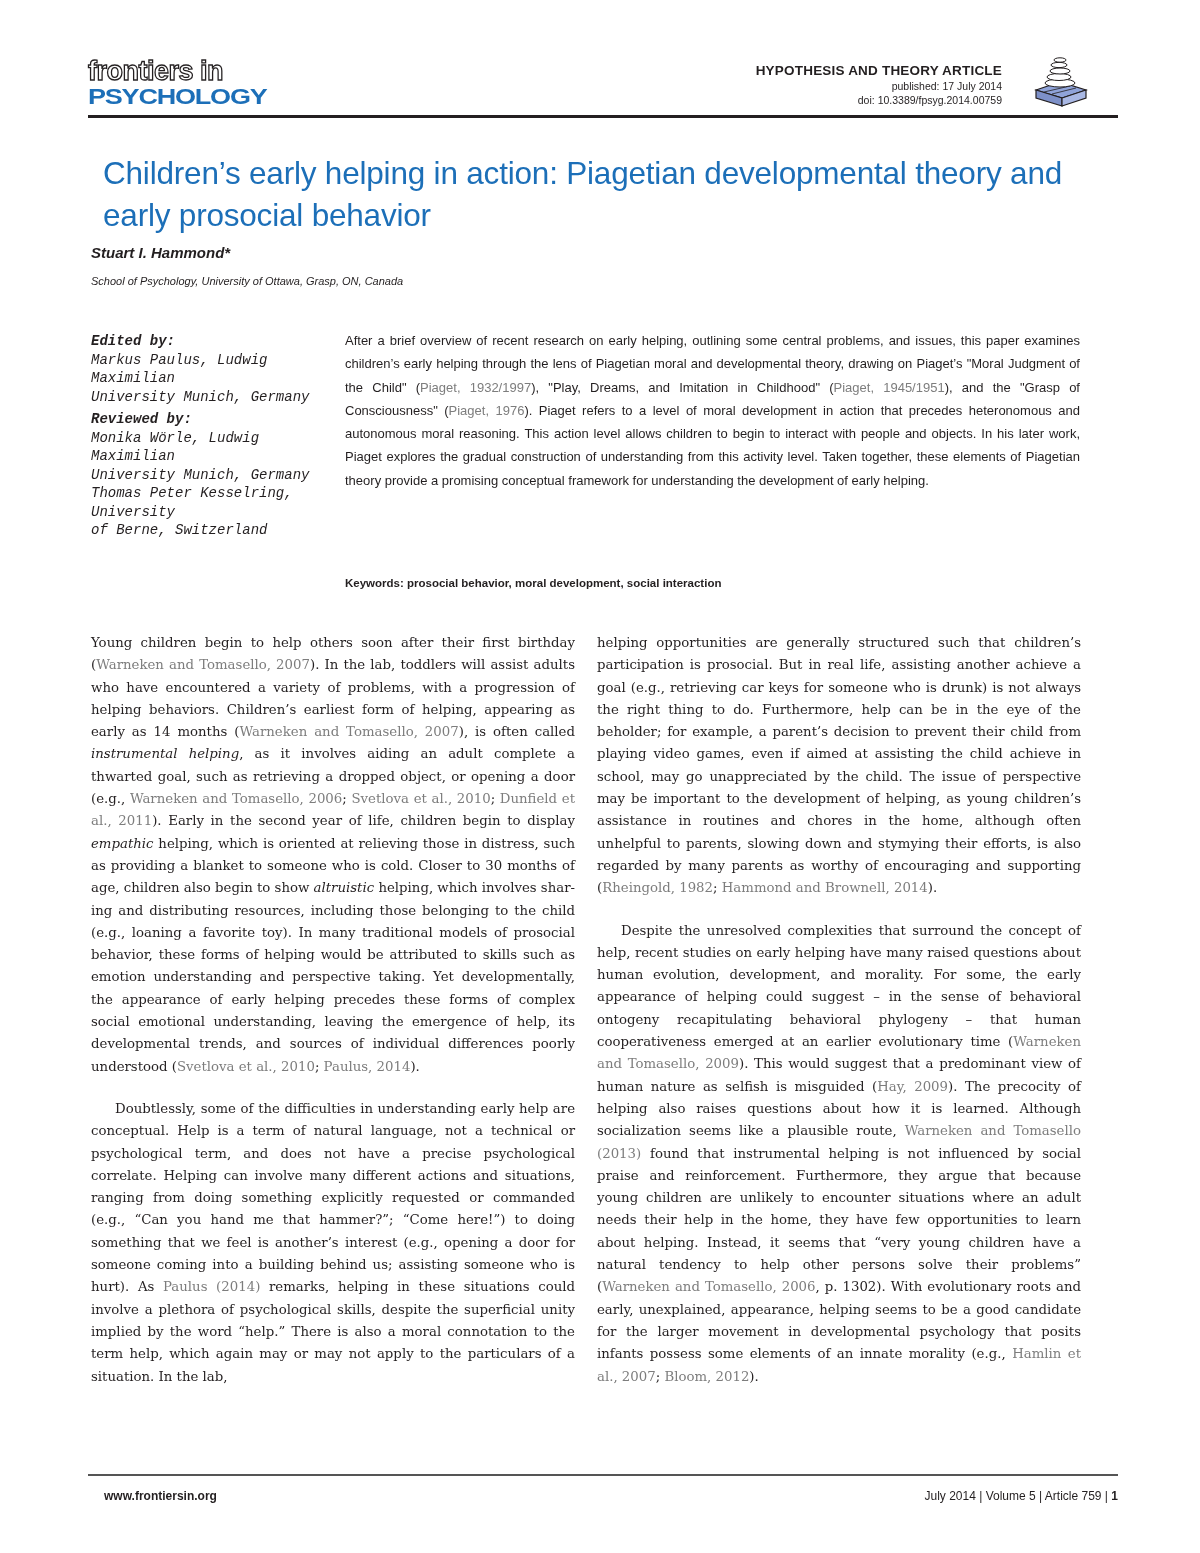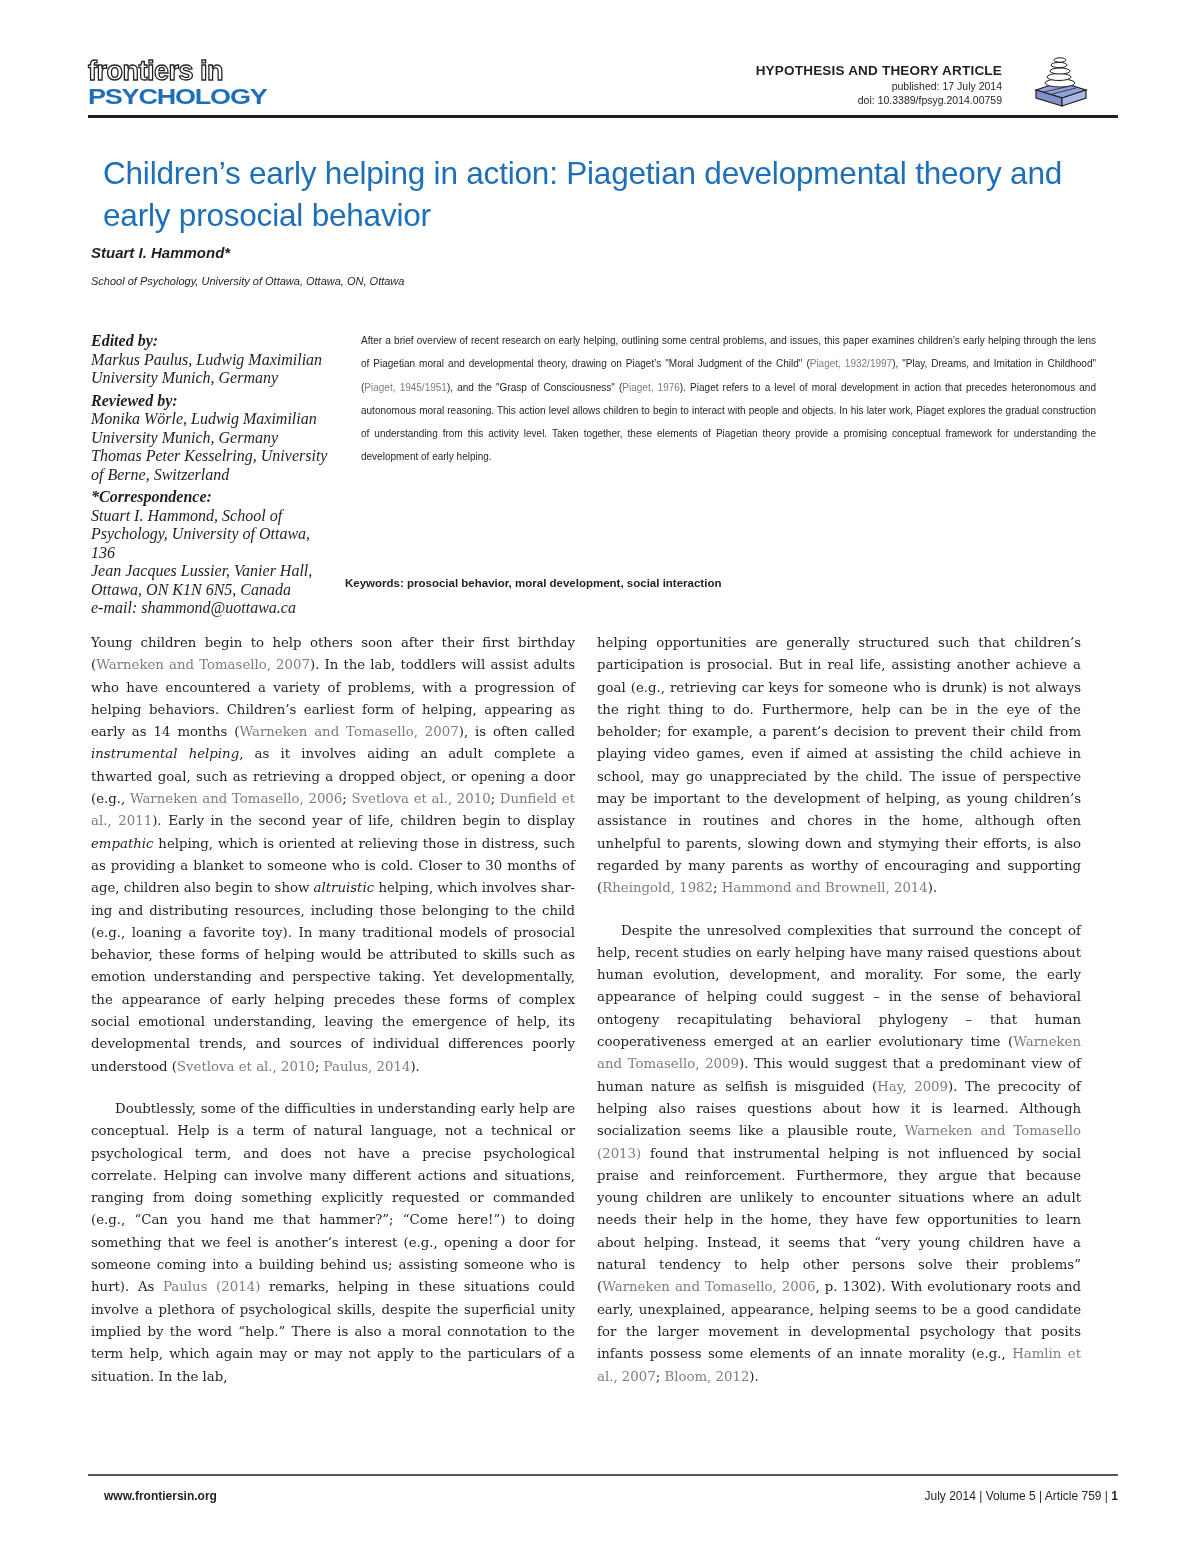--- a/index.html
+++ b/index.html
@@ -19,28 +19,28 @@
 
   
   .title { position: absolute; left: 91px; top: 140px; width: 1030px; font-family: "Liberation Sans", sans-serif;
            font-size: 31.5px; line-height: 42px; color: #1c6fb8; letter-spacing: -0.2px; }
   .author { position: absolute; left: 91px; top: 244px; font-family: "Liberation Sans", sans-serif; font-weight: bold;
             font-style: italic; font-size: 15px; color: #231f20; }
   .affiliation { position: absolute; left: 91px; top: 275px; font-family: "Liberation Sans", sans-serif; font-style: italic;
                  font-size: 11px; color: #231f20; }
 
   
-  .meta { position: absolute; left: 91px; top: 332px; width: 240px; font-family: Liberation Serif, serif;
-          font-size: 16px; line-height: 18.5px; font-style: italic; color: #231f20; }
+  .meta { position: absolute; left: 91px; top: 332px; width: 240px; font-family: Liberation Mono, monospace;
+          font-size: 14px; line-height: 18.5px; font-style: italic; color: #231f20; }
   .meta .label { font-weight: bold; }
   .meta .block { margin-bottom: 4px; }
 
   
-  .abstract { position: absolute; left: 361px; top: 329px; width: 735px; font-family: "Liberation Sans", sans-serif;
-              font-size: 10px; line-height: 23.3px; text-align: justify; color: #231f20; }
+  .abstract { position: absolute; left: 345px; top: 329px; width: 735px; font-family: "Liberation Sans", sans-serif;
+              font-size: 13px; line-height: 23.3px; text-align: justify; color: #231f20; }
   .keywords { position: absolute; left: 345px; top: 577px; font-family: Liberation Sans, sans-serif; font-size: 11.5px;
               font-weight: bold; color: #231f20; }
   .keywords .kw-values { font-weight: bold; }
 
   
   .col { position: absolute; top: 632px; width: 484px; font-family: "DejaVu Serif", "Liberation Serif", serif;
          font-size: 13.3px; line-height: 22.3px; text-align: justify; color: #231f20; hyphens: manual; }
   .col-left { left: 91px; }
   .col-right { left: 597px; }
   .col p { margin: 0; }
@@ -82,42 +82,34 @@
     <ellipse cx="30" cy="15" rx="10" ry="3" fill="#ffffff" stroke="#231f20" stroke-width="1"></ellipse>
     <ellipse cx="29" cy="9" rx="8" ry="2.6" fill="#ffffff" stroke="#231f20" stroke-width="1"></ellipse>
     <ellipse cx="30" cy="4" rx="6" ry="2.2" fill="#ffffff" stroke="#231f20" stroke-width="1"></ellipse>
   </svg>
 </div>
 
 <div class="header-rule"></div>
 
 <h1 class="title" style="margin:12px;font-weight:normal;">Children’s early helping in action: Piagetian developmental theory and early prosocial behavior</h1>
 <div class="author">Stuart I. Hammond*</div>
-<div class="affiliation">School of Psychology, University of Ottawa, Ottawa, ON, Ottawa</div>
+<div class="affiliation">School of Psychology, University of Ottawa, Grasp, ON, Canada</div>
 
 <div class="meta">
   <div class="block">
     <div class="label">Edited by:</div>
     <div>Markus Paulus, Ludwig Maximilian</div>
     <div>University Munich, Germany</div>
   </div>
   <div class="block">
     <div class="label">Reviewed by:</div>
     <div>Monika Wörle, Ludwig Maximilian</div>
     <div>University Munich, Germany</div>
     <div>Thomas Peter Kesselring, University</div>
     <div>of Berne, Switzerland</div>
-  </div>
-  <div class="block">
-    <div class="label">*Correspondence:</div>
-    <div>Stuart I. Hammond, School of</div>
-    <div>Psychology, University of Ottawa, 136</div>
-    <div>Jean Jacques Lussier, Vanier Hall,</div>
-    <div>Ottawa, ON K1N 6N5, Canada</div>
-    <div>e-mail: shammond@uottawa.ca</div>
   </div>
 </div>
 
 <div class="abstract"><span>After a brief overview of recent research on early helping, outlining some central problems, and issues, this paper examines children’s early helping through the lens of Piagetian moral and developmental theory, drawing on Piaget’s "Moral Judgment of the Child" (</span><span class="cite">Piaget, 1932/1997</span><span>), "Play, Dreams, and Imitation in Childhood" (</span><span class="cite">Piaget, 1945/1951</span><span>), and the "Grasp of Consciousness" (</span><span class="cite">Piaget, 1976</span><span>). Piaget refers to a level of moral development in action that precedes heteronomous and autonomous moral reasoning. This action level allows children to begin to interact with people and objects. In his later work, Piaget explores the gradual construction of understanding from this activity level. Taken together, these elements of Piagetian theory provide a promising conceptual framework for understanding the development of early helping.</span></div>
 <div class="keywords">
   <span>Keywords:</span>
   <span class="kw-values">prosocial behavior, moral development, social interaction</span>
 </div>
 
 <div class="col col-left">

